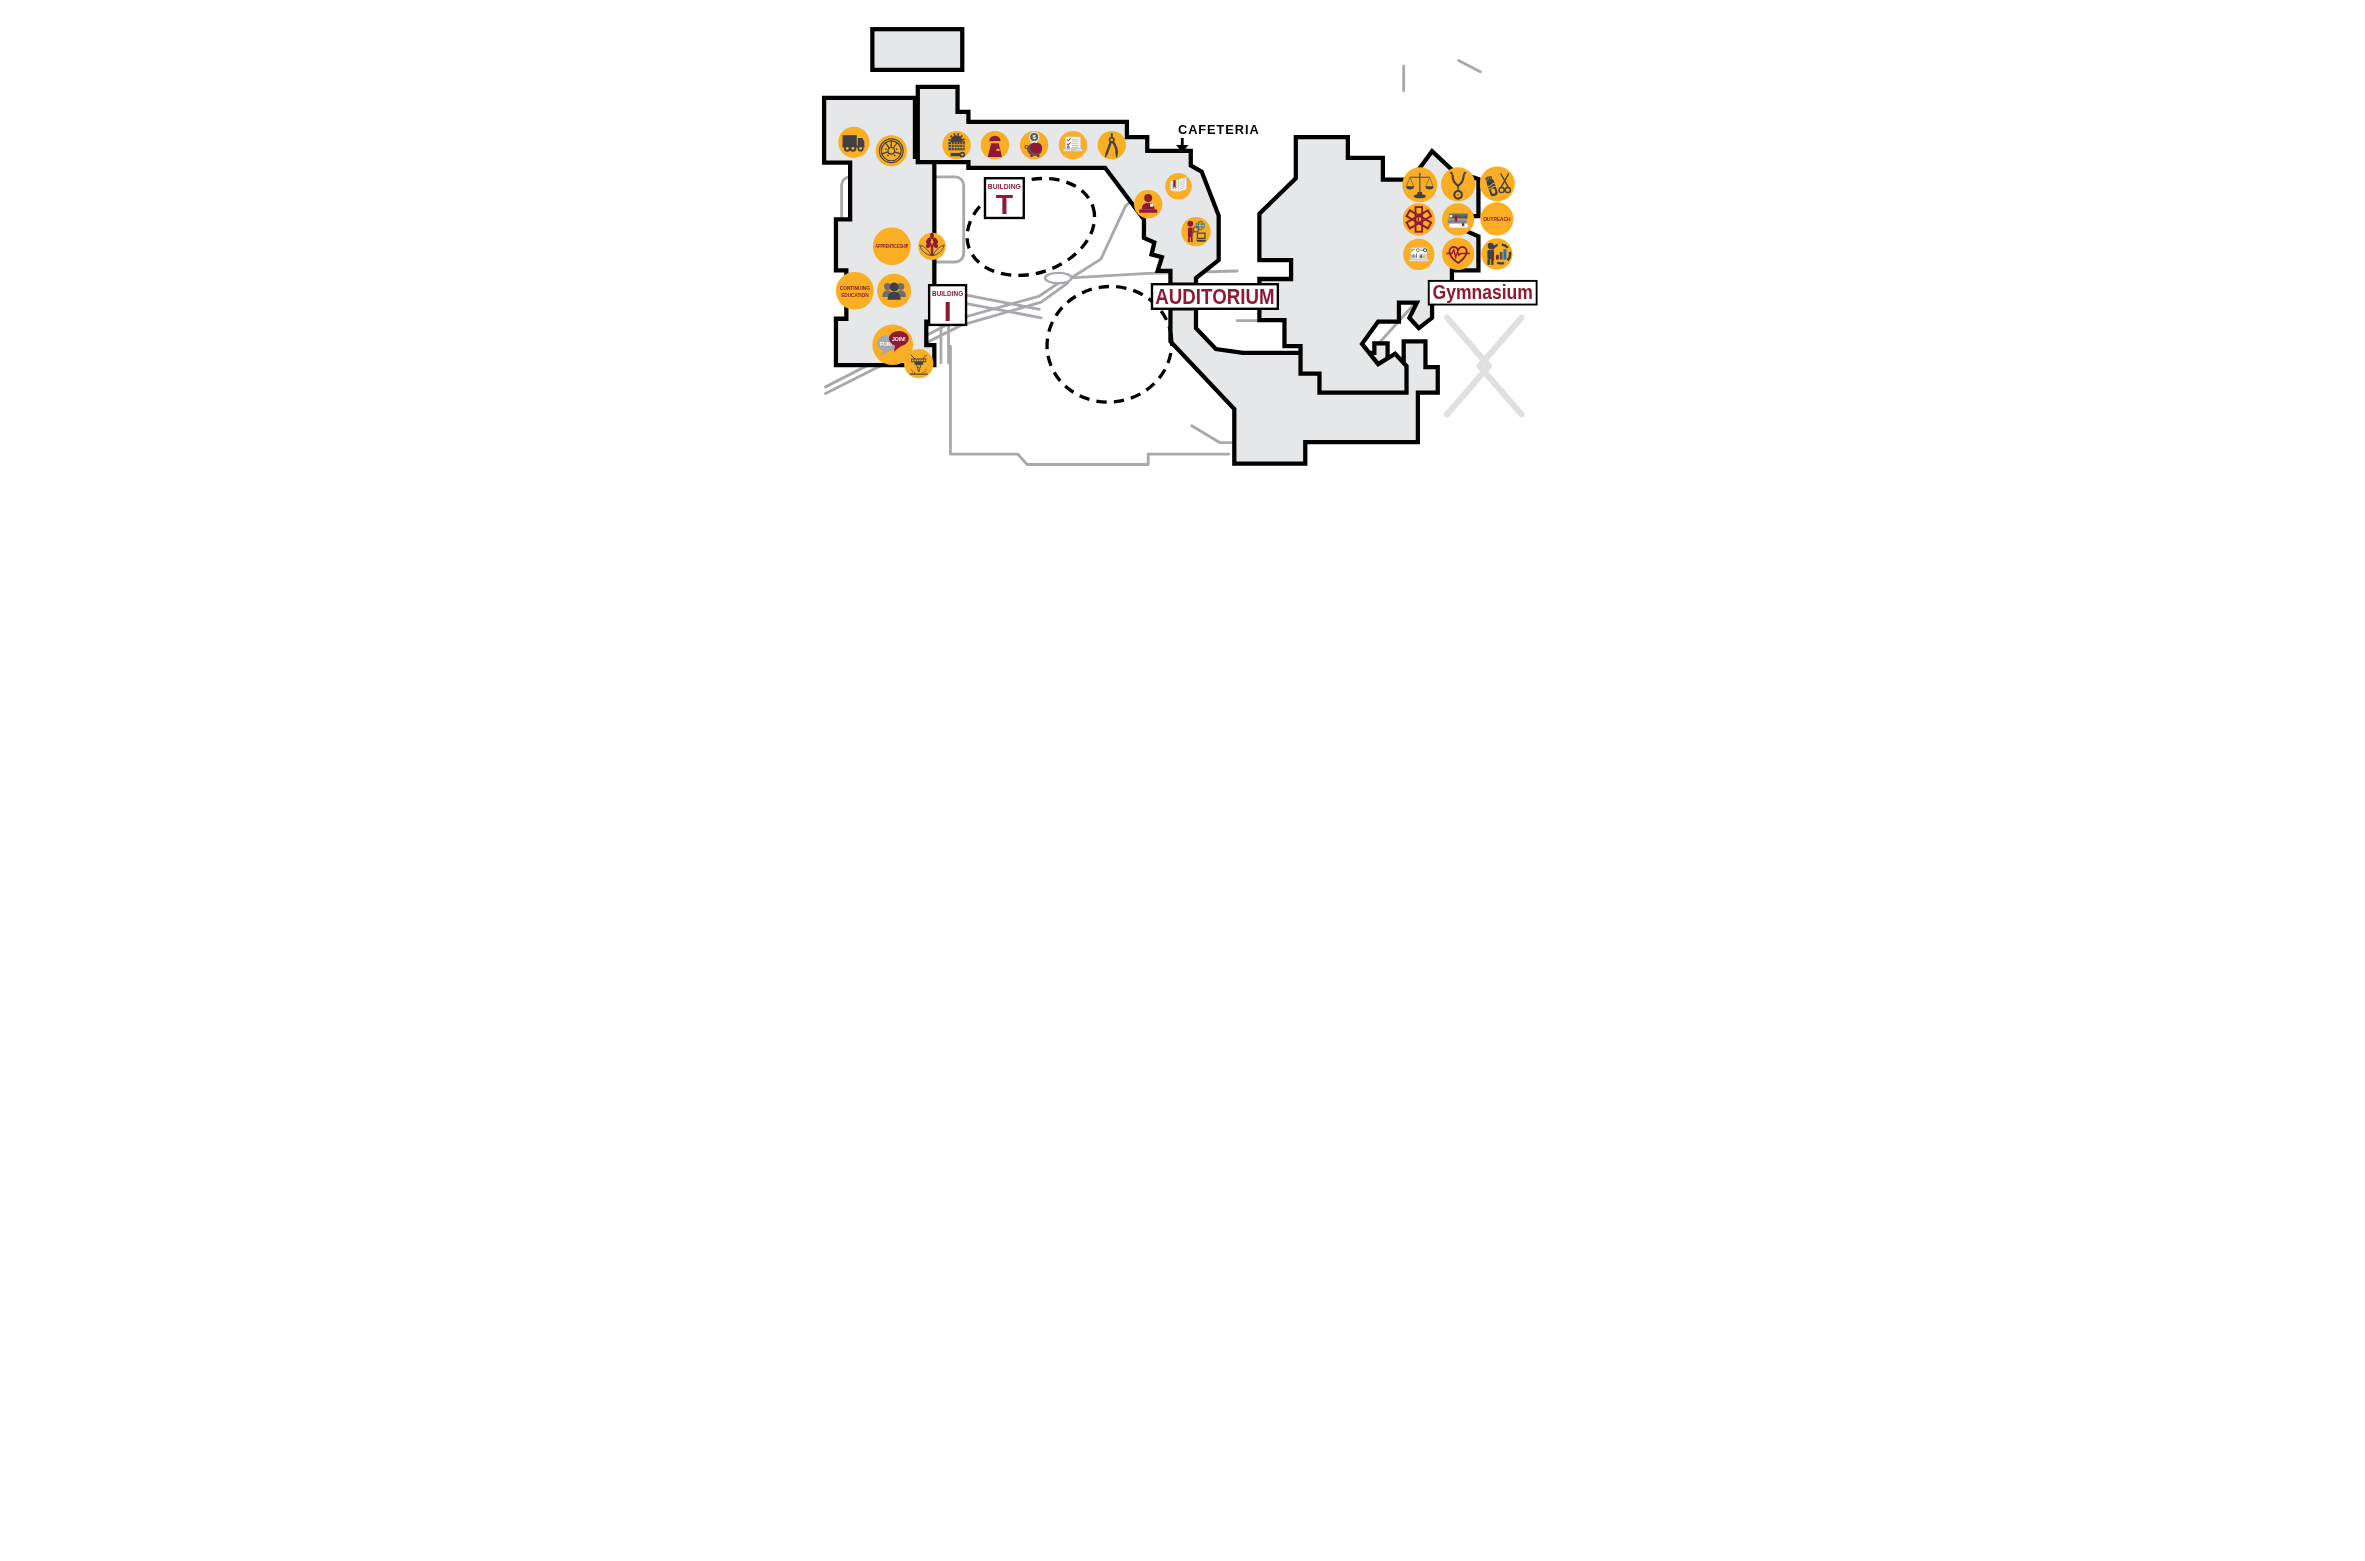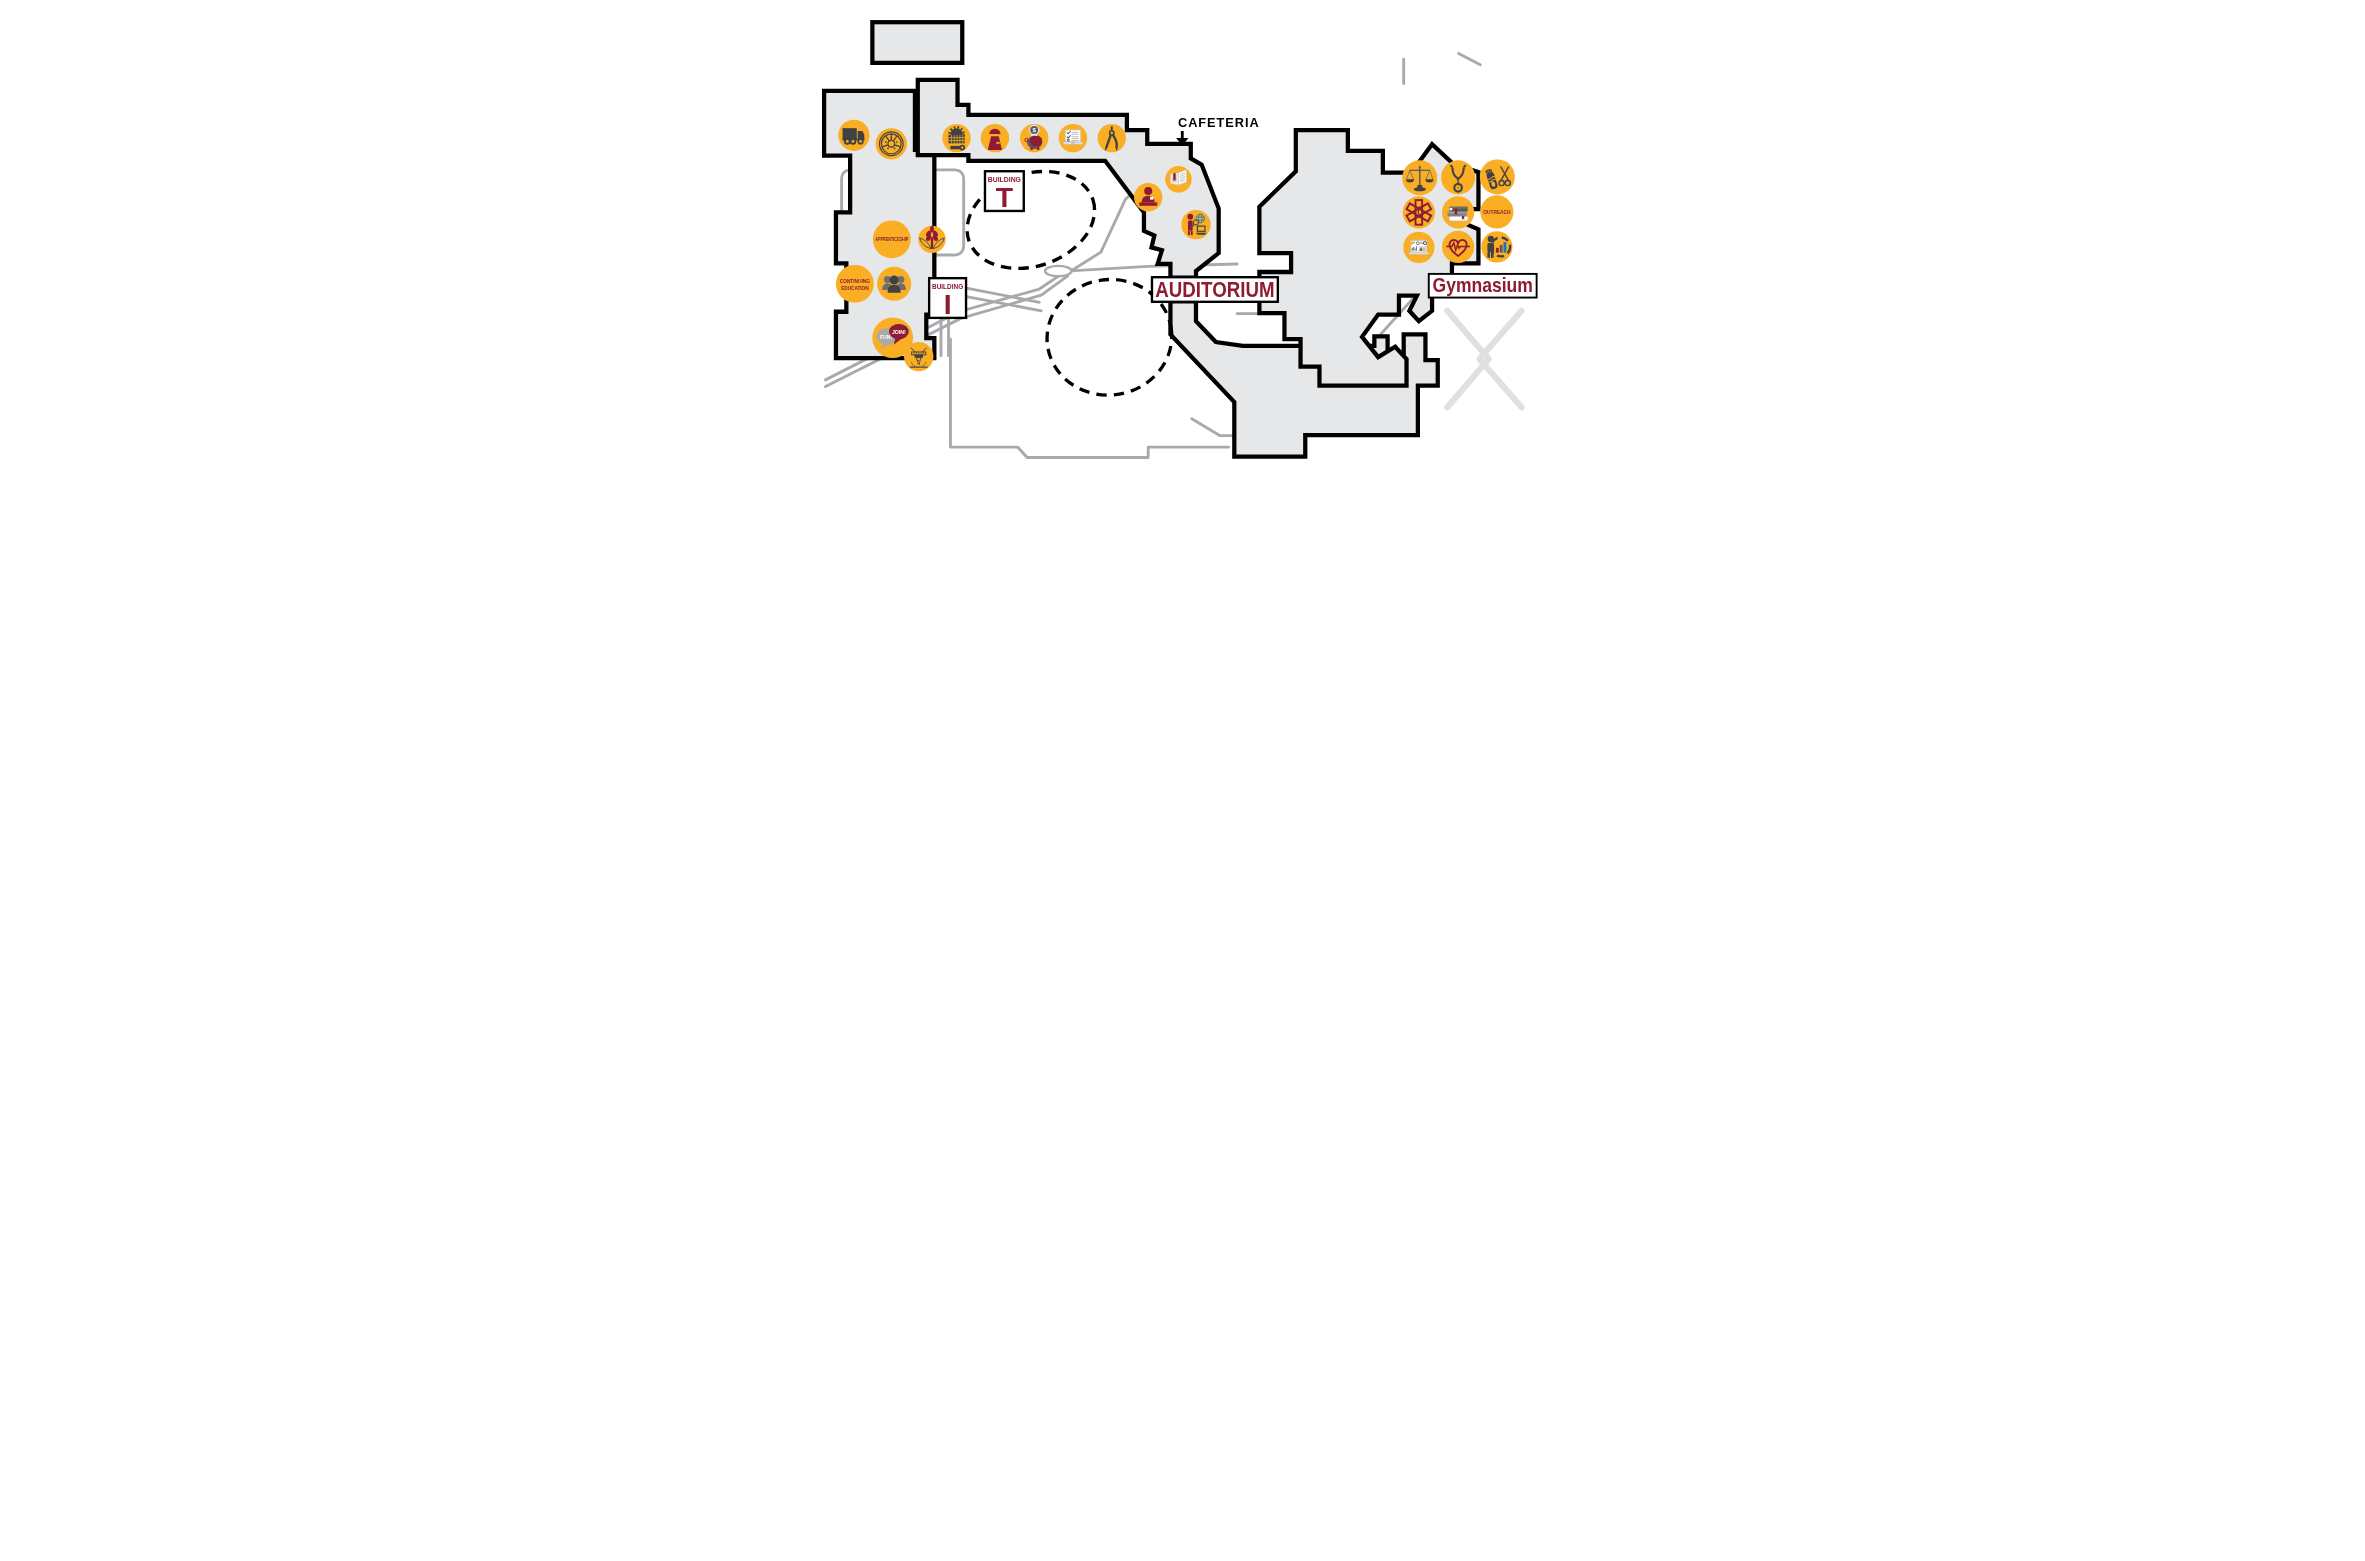--- a/index.html
+++ b/index.html
@@ -1,16 +1,16 @@
 <!DOCTYPE html>
 <html style="font-size:7.6px"><head>
 <meta charset="utf-8">
 <style>
   html,body{margin:0;padding:0;background:#ffffff;}
-  .map-wrap{width:100%;max-width:731px;aspect-ratio:1545/1000;margin:8px auto;}
+  .map-wrap{width:100%;max-width:731px;aspect-ratio:1545/1000;margin:15px auto;}
   svg{width:100%;height:100%;display:block;}
   svg text{font-family:"Liberation Sans", sans-serif;font-weight:bold;}
   .bld{fill:#E6E7E8;stroke:#000000;stroke-width:9;stroke-linejoin:miter;}
   .roadg{fill:none;stroke:#A7A9AC;stroke-width:6;stroke-linecap:round;stroke-linejoin:round;}
   .roadfaint{fill:none;stroke:#E0E0E0;stroke-width:13;stroke-linecap:round;stroke-linejoin:round;}
   .dashloop{fill:none;stroke:#000000;stroke-width:7;stroke-dasharray:22 15;}
   .signbox{fill:#ffffff;stroke:#000000;}
   .gold{fill:#F9AE24;}
   .dk{fill:#414042;}
   .mr{fill:#8E1B33;}

